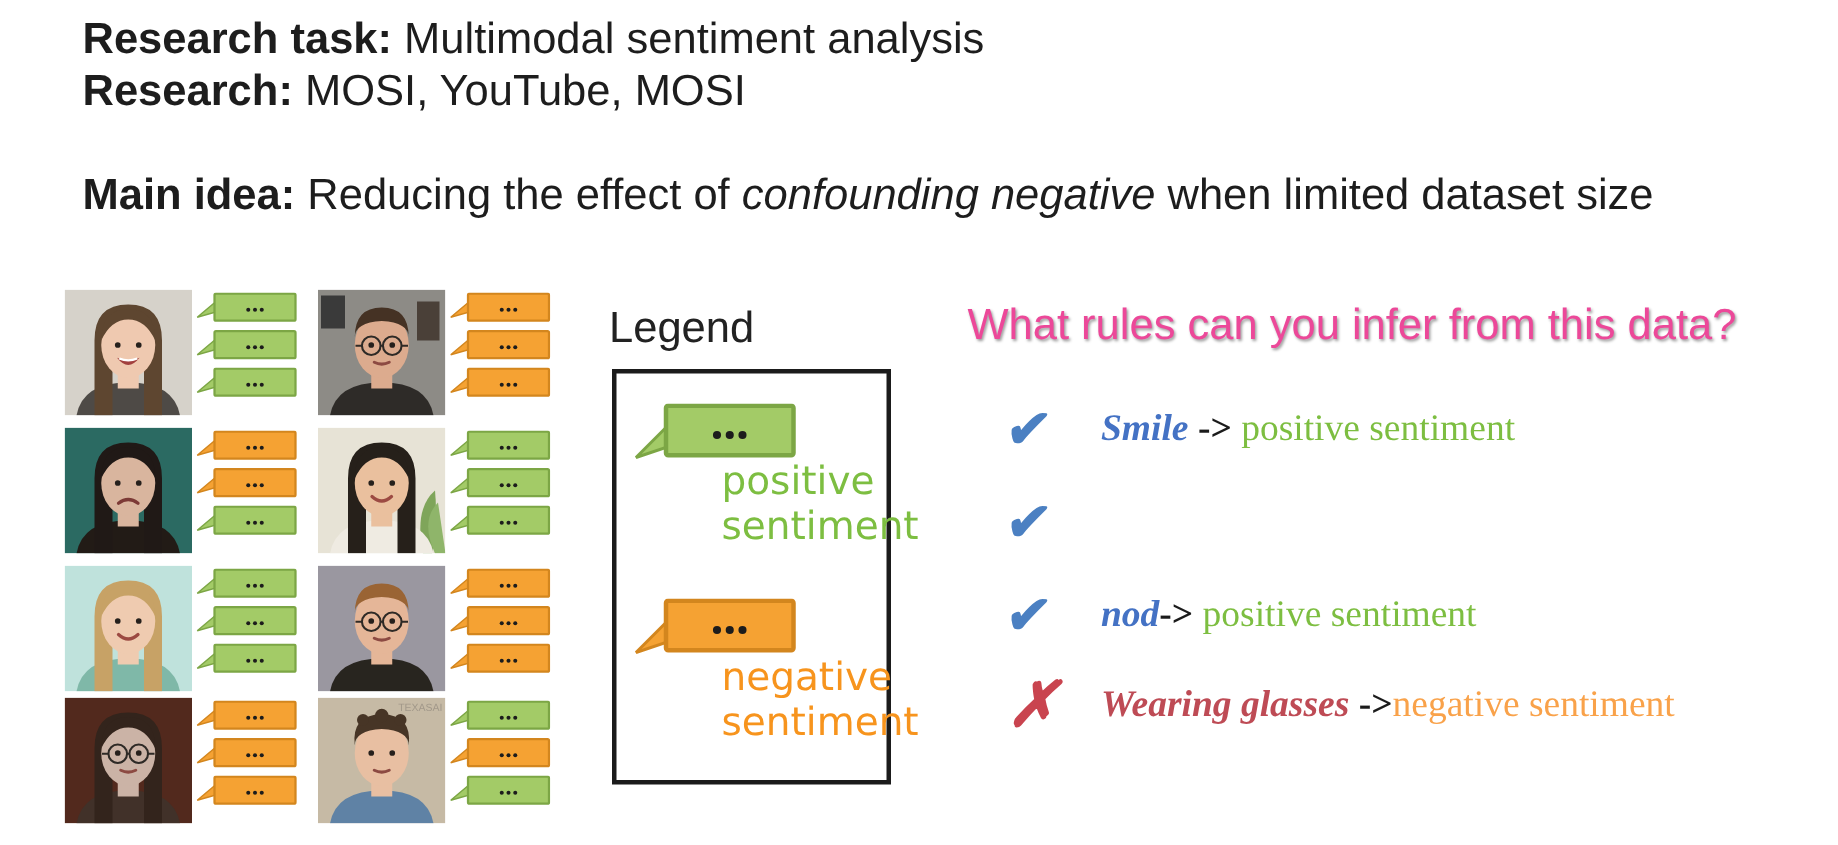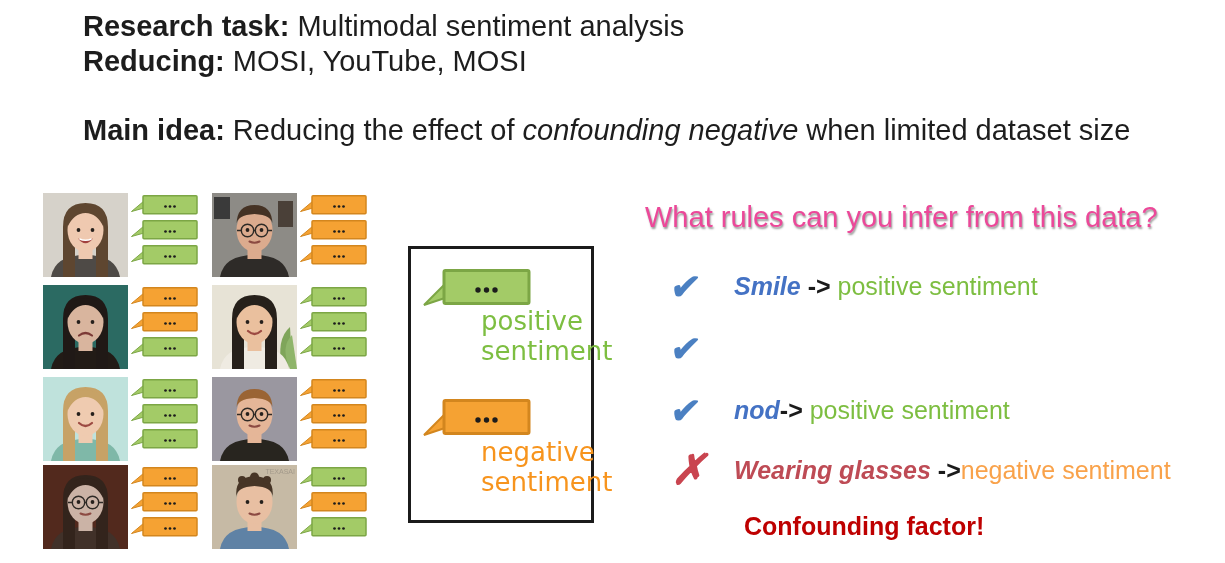--- a/index.html
+++ b/index.html
@@ -3,21 +3,21 @@
 <meta charset="utf-8">
 <style>
   html,body{margin:0;padding:0;background:#ffffff;}
   .slide{position:relative;width:1225px;height:563px;background:#ffffff;overflow:hidden;
          font-family:"Liberation Sans",sans-serif;}
   .pre{white-space:pre-wrap;}
   .b{font-weight:bold;}
   .i{font-style:italic;}
 
   
-  .hline{position:absolute;left:55px;font-size:29px;color:#1d1d1d;line-height:34px;margin-left:28px;}
+  .hline{position:absolute;left:55px;font-size:29px;color:#1d1d1d;line-height:34px;}
   #h1{top:9px;}
   #h2{top:44px;}
   #h3{top:113px;}
 
   
   .face-tile{position:absolute;width:85px;height:84px;overflow:hidden;}
   .face-tile svg{display:block;}
   .bubble{position:absolute;width:68px;height:20px;}
 
   
@@ -28,37 +28,37 @@
   .legend-label{position:absolute;left:38px;font-size:26px;line-height:30px;
                 font-family:"DejaVu Sans",sans-serif;white-space:pre-line;font-weight:500;margin-left:32px;}
 
   
   .rules-title{position:absolute;left:645px;top:201px;font-size:29px;color:#ec4899;
                text-shadow:1px 1.5px 2px rgba(0,0,0,0.40);}
   .rule-row{position:absolute;left:671px;height:40px;display:flex;align-items:center;}
   .rule-mark{width:63px;font-weight:bold;line-height:1;}
   .mark-check{font-size:35px;transform:skewX(-8deg);}
   .mark-cross{font-size:42px;font-style:italic;}
-  .rule-text{font-size:25px;font-family:Liberation Sans, sans-serif;text-align:right;}
+  .rule-text{font-size:25px;font-family:Liberation Serif, serif;text-align:right;}
   .rule-feature{font-style:italic;font-weight:bold;}
   .rule-sep{color:#1b1b1b;font-weight:bold;white-space:pre;}
   .rule-result{font-weight:500;}
   .callout{position:absolute;left:744px;top:512px;font-size:25px;font-weight:bold;color:#be0000;}
 </style>
 </head>
 <body>
 
 <div class="slide">
 
   <div class="hline" id="h1">
     <span class="b pre">Research task:</span><span class="pre"> Multimodal sentiment analysis</span>
   </div>
 
   <div class="hline" id="h2">
-    <span class="b pre">Reducing:</span><span class="pre"> MOSI, YouTube, MOSI</span>
+    <span class="b pre">Research:</span><span class="pre"> MOSI, YouTube, MOSI</span>
   </div>
 
   <div class="hline" id="h3">
     <span class="b pre">Main idea:</span><span class="pre"> Reducing the effect of </span><span class="i pre">confounding negative</span><span class="pre"> when limited dataset size</span>
   </div>
 
   <div id="faces-grid">
       <div class="face-tile" style="left: 43px; top: 193px;">
         <svg width="85" height="84" viewBox="0 0 85 84" xmlns="http://www.w3.org/2000/svg">
           <rect width="85" height="84" fill="#D6D2CA"></rect>
@@ -347,20 +347,21 @@
         </svg></div>
       <div class="bubble" title="..." style="left: 299px; top: 517px;"><svg width="68" height="20" viewBox="0 0 68 20" xmlns="http://www.w3.org/2000/svg">
       <polygon points="14,6 1.5,16.5 14,13" fill="#A3CB67" stroke="#7CA645" stroke-width="1"></polygon>
       <rect x="13" y="0.8" width="54" height="18" rx="1" fill="#A3CB67" stroke="#7CA645" stroke-width="1.5"></rect>
           <circle cx="35.5" cy="11.5" r="1.35" fill="#1c1c1c"></circle>
           <circle cx="40" cy="11.5" r="1.35" fill="#1c1c1c"></circle>
           <circle cx="44.5" cy="11.5" r="1.35" fill="#1c1c1c"></circle>
         </svg></div>
     </div>
 
+  <div class="legend-title">Legend</div>
   <div class="legend-box" id="legend-box">
       <div class="legend-bubble" style="top: 20px;"><svg width="110" height="42" viewBox="0 0 110 42" xmlns="http://www.w3.org/2000/svg">
         <polygon points="24,15 3,36 24,29" fill="#A3CB67" stroke="#7CA645" stroke-width="2"></polygon>
         <rect x="23" y="1.5" width="85" height="33" rx="1.5" fill="#A3CB67" stroke="#7CA645" stroke-width="3"></rect>
           <circle cx="57" cy="21" r="2.7" fill="#1c1c1c"></circle>
           <circle cx="65.5" cy="21" r="2.7" fill="#1c1c1c"></circle>
           <circle cx="74" cy="21" r="2.7" fill="#1c1c1c"></circle>
         </svg></div>
       <div class="legend-label" style="top: 57px; color: rgb(125, 190, 65);">positive
 sentiment</div>
@@ -386,15 +387,14 @@
       </div>
       <div class="rule-row" style="top: 390px;">
         <span class="rule-mark mark-check" style="color: rgb(75, 128, 194);">✔</span>
         <span class="rule-text"><span class="rule-feature" style="color: rgb(68, 114, 196);">nod</span><span class="rule-sep">-&gt; </span><span class="rule-result" style="color: rgb(125, 190, 65);">positive sentiment</span></span>
       </div>
       <div class="rule-row" style="top: 450px;">
         <span class="rule-mark mark-cross" style="color: rgb(201, 68, 79);">✗</span>
         <span class="rule-text"><span class="rule-feature" style="color: rgb(190, 75, 85);">Wearing glasses</span><span class="rule-sep"> -&gt;</span><span class="rule-result" style="color: rgb(249, 162, 74);">negative sentiment</span></span>
       </div>
     </div>
-  <div class="callout">Confounding factor!</div>
 
 </div>
 
 </body></html>

